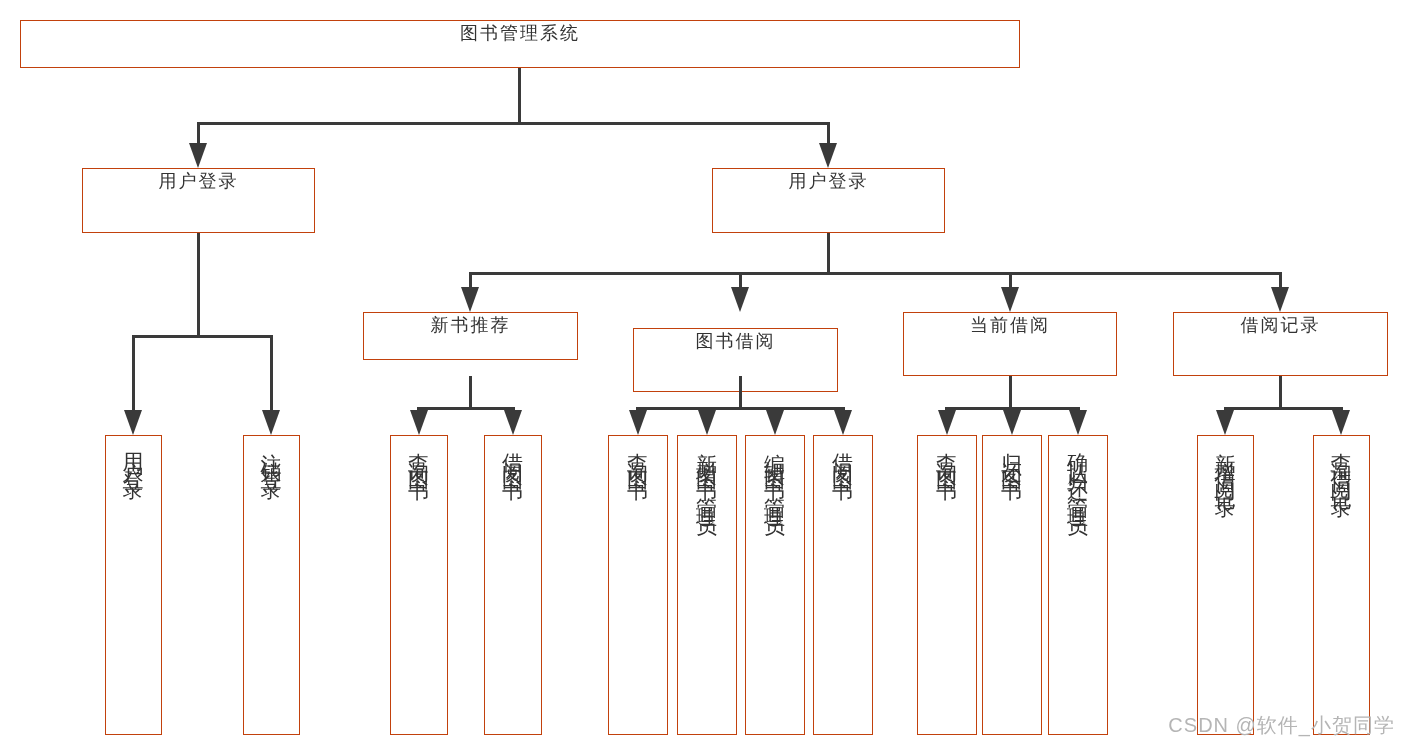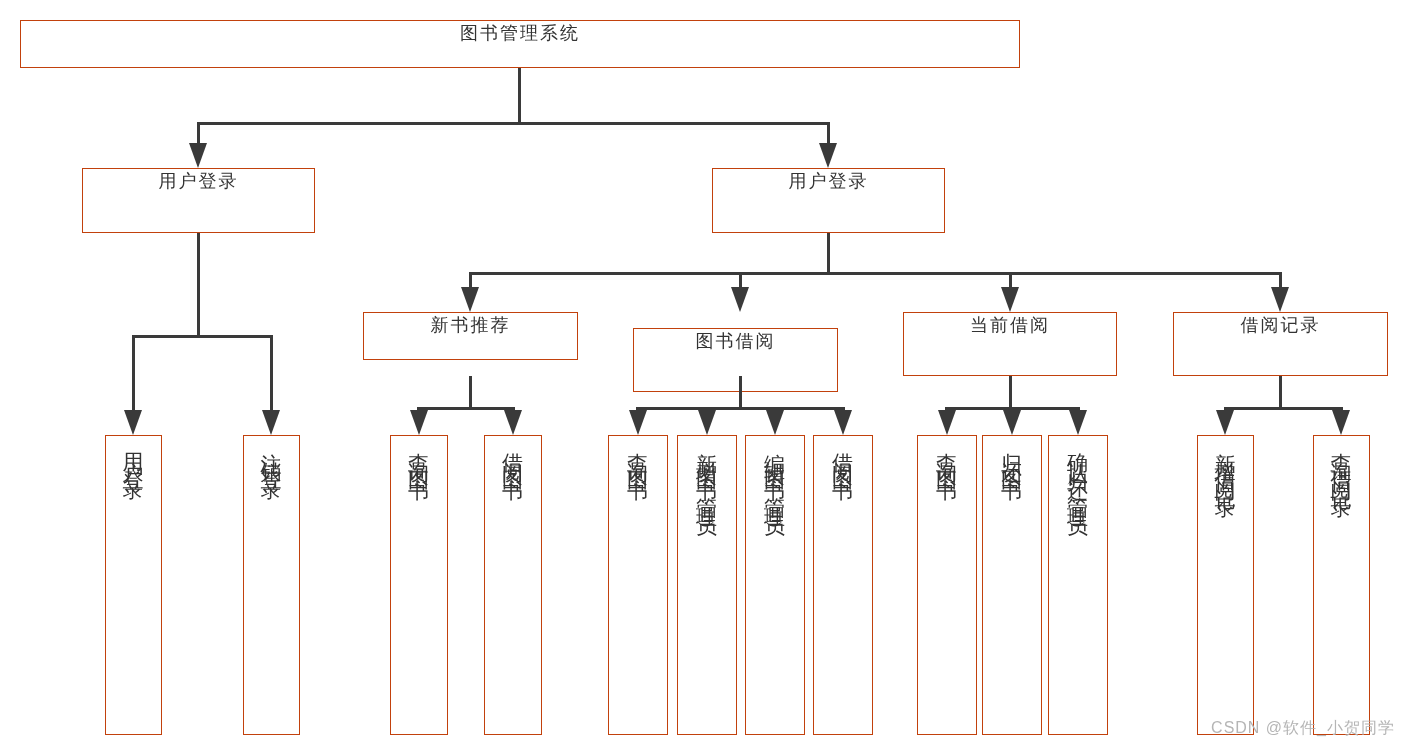--- a/index.html
+++ b/index.html
@@ -18,21 +18,21 @@
     letter-spacing:9px; white-space:normal;
   }
   .vline { position:absolute; width:3px; background:#3a3a3a; }
   .hline { position:absolute; height:3px; background:#3a3a3a; }
   .arrow {
     position:absolute; width:0; height:0;
     border-left:9px solid transparent; border-right:9px solid transparent;
     border-top:25px solid #3a3a3a;
   }
   .watermark {
-    position:absolute; right:10px; bottom:8px; font-size:16px;
+    position:absolute; right:10px; bottom:8px; font-size:20px;
     color:#b5b5b5; letter-spacing:1px; white-space:nowrap;text-align:center;
   }
 </style>
 </head>
 <body>
 
 <div class="stage">
 
   <div class="box" style="left:20px;top:20px;width:1000px;height:48px">
     <span class="lbl">图书管理系统</span>

